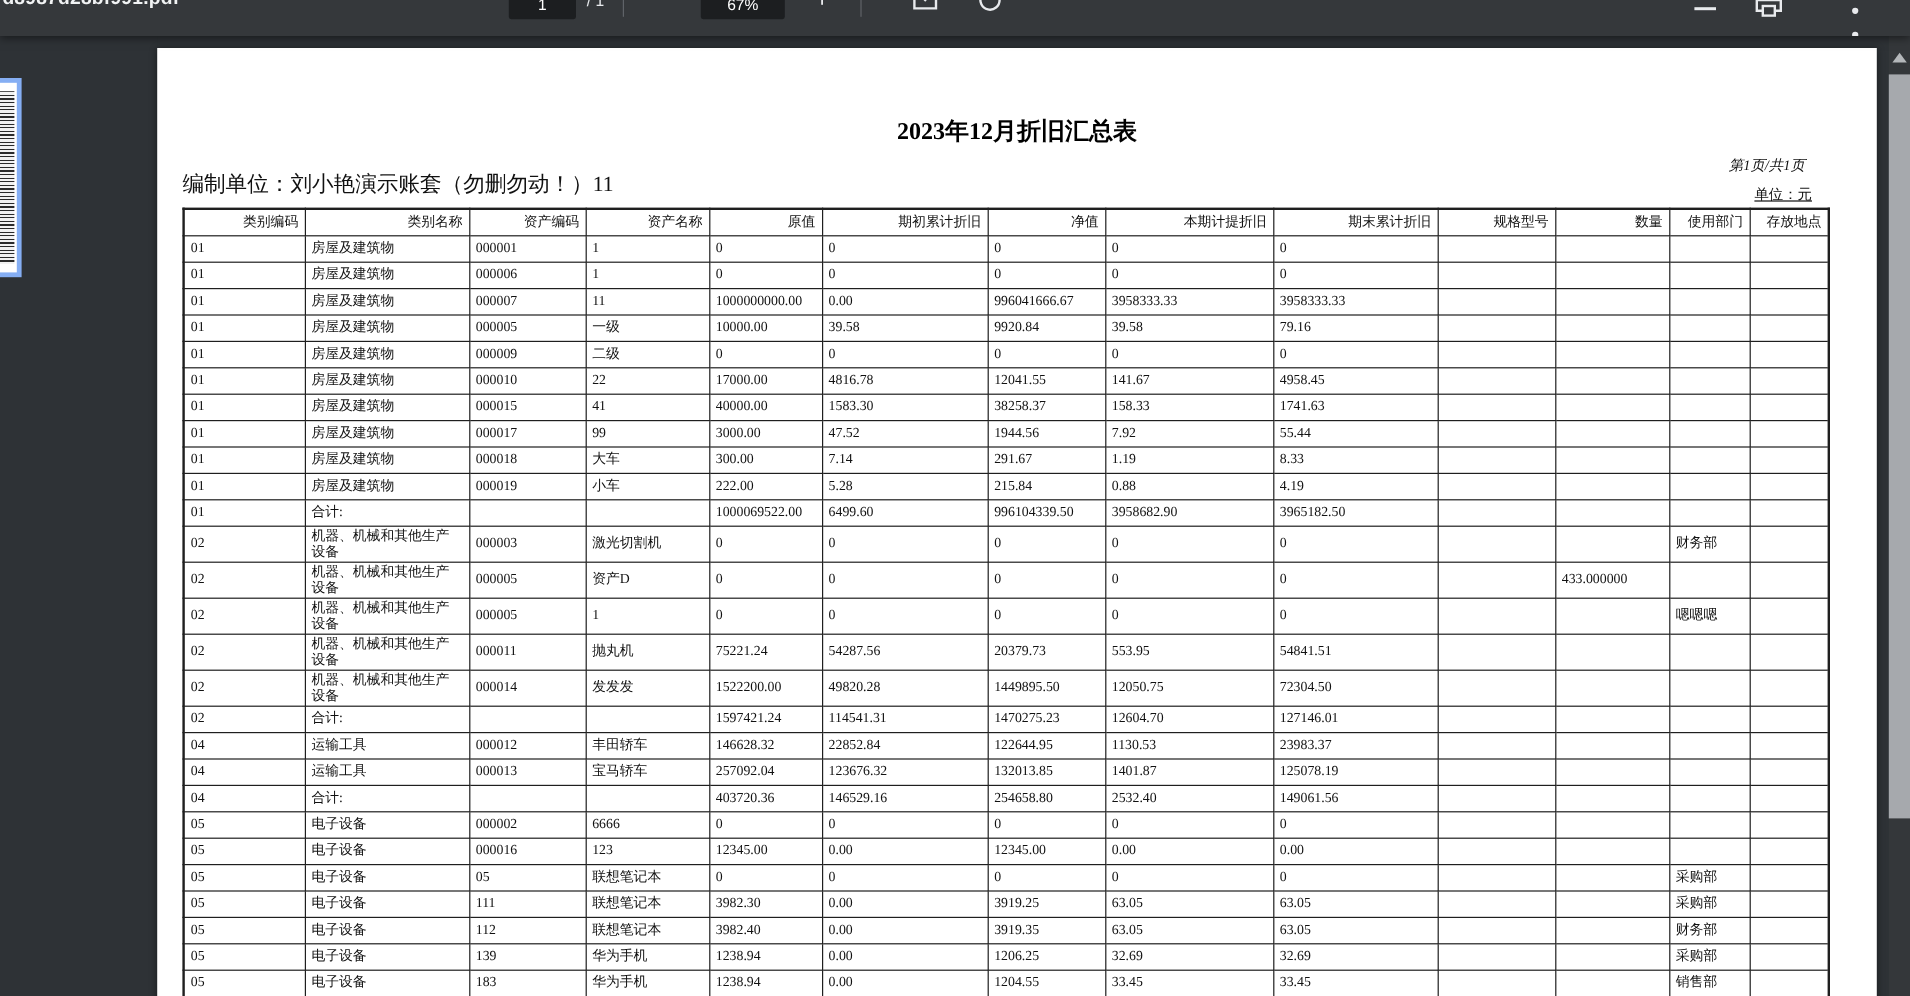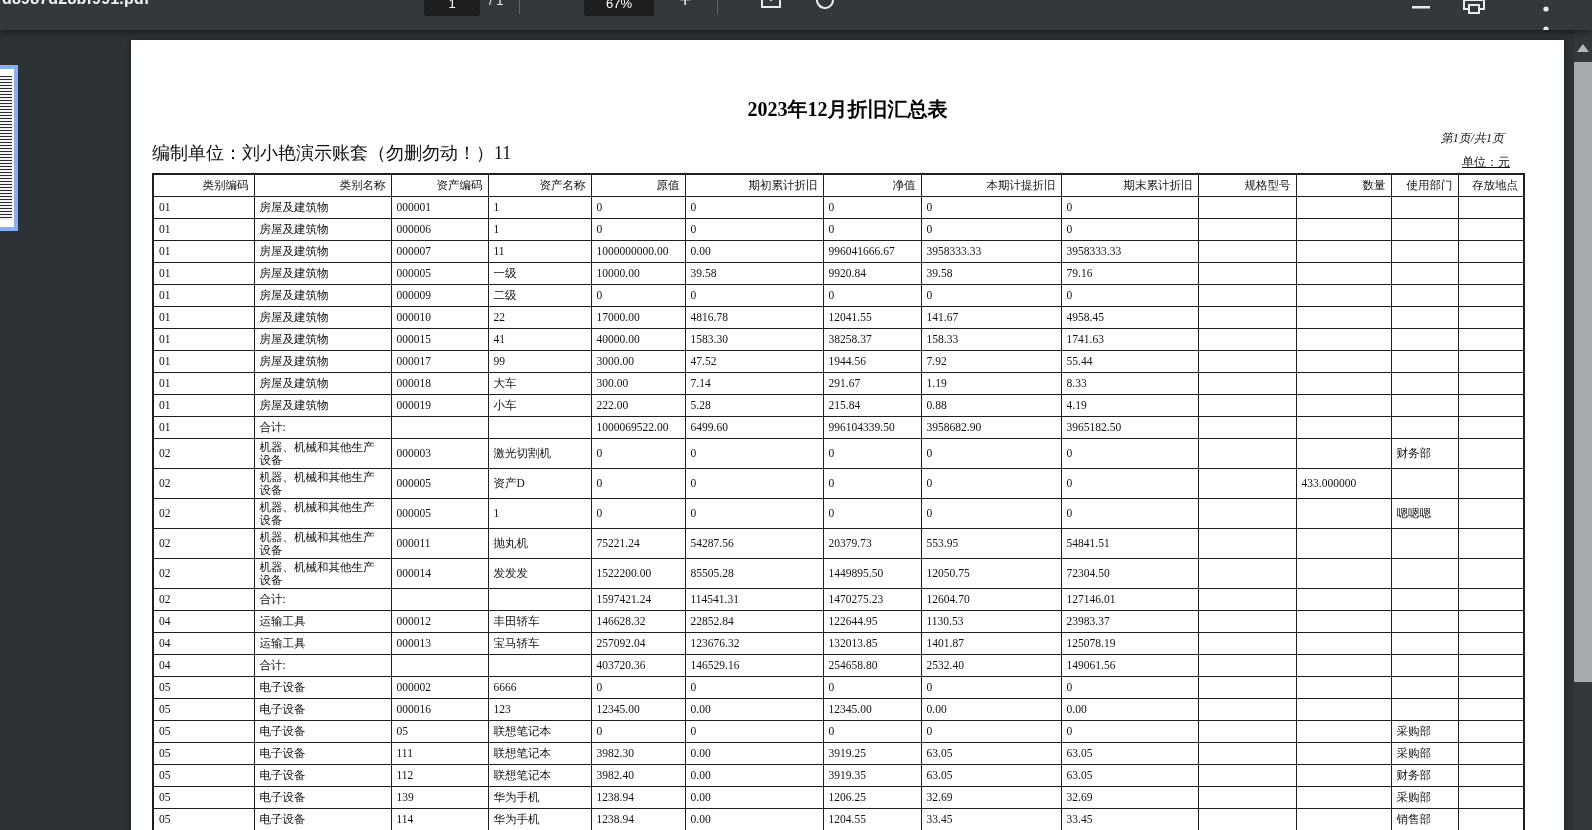--- a/index.html
+++ b/index.html
@@ -377,21 +377,21 @@
           <td></td>
           <td></td>
           <td></td>
         </tr>
         <tr>
           <td>02</td>
           <td>机器、机械和其他生产设备</td>
           <td>000014</td>
           <td>发发发</td>
           <td>1522200.00</td>
-          <td>85505.28</td>
+          <td>49820.28</td>
           <td>1449895.50</td>
           <td>12050.75</td>
           <td>72304.50</td>
           <td></td>
           <td></td>
           <td></td>
           <td></td>
         </tr>
         <tr>
           <td>02</td>
@@ -539,21 +539,21 @@
           <td>32.69</td>
           <td>32.69</td>
           <td></td>
           <td></td>
           <td>采购部</td>
           <td></td>
         </tr>
         <tr>
           <td>05</td>
           <td>电子设备</td>
-          <td>114</td>
+          <td>183</td>
           <td>华为手机</td>
           <td>1238.94</td>
           <td>0.00</td>
           <td>1204.55</td>
           <td>33.45</td>
           <td>33.45</td>
           <td></td>
           <td></td>
           <td>销售部</td>
           <td></td>

